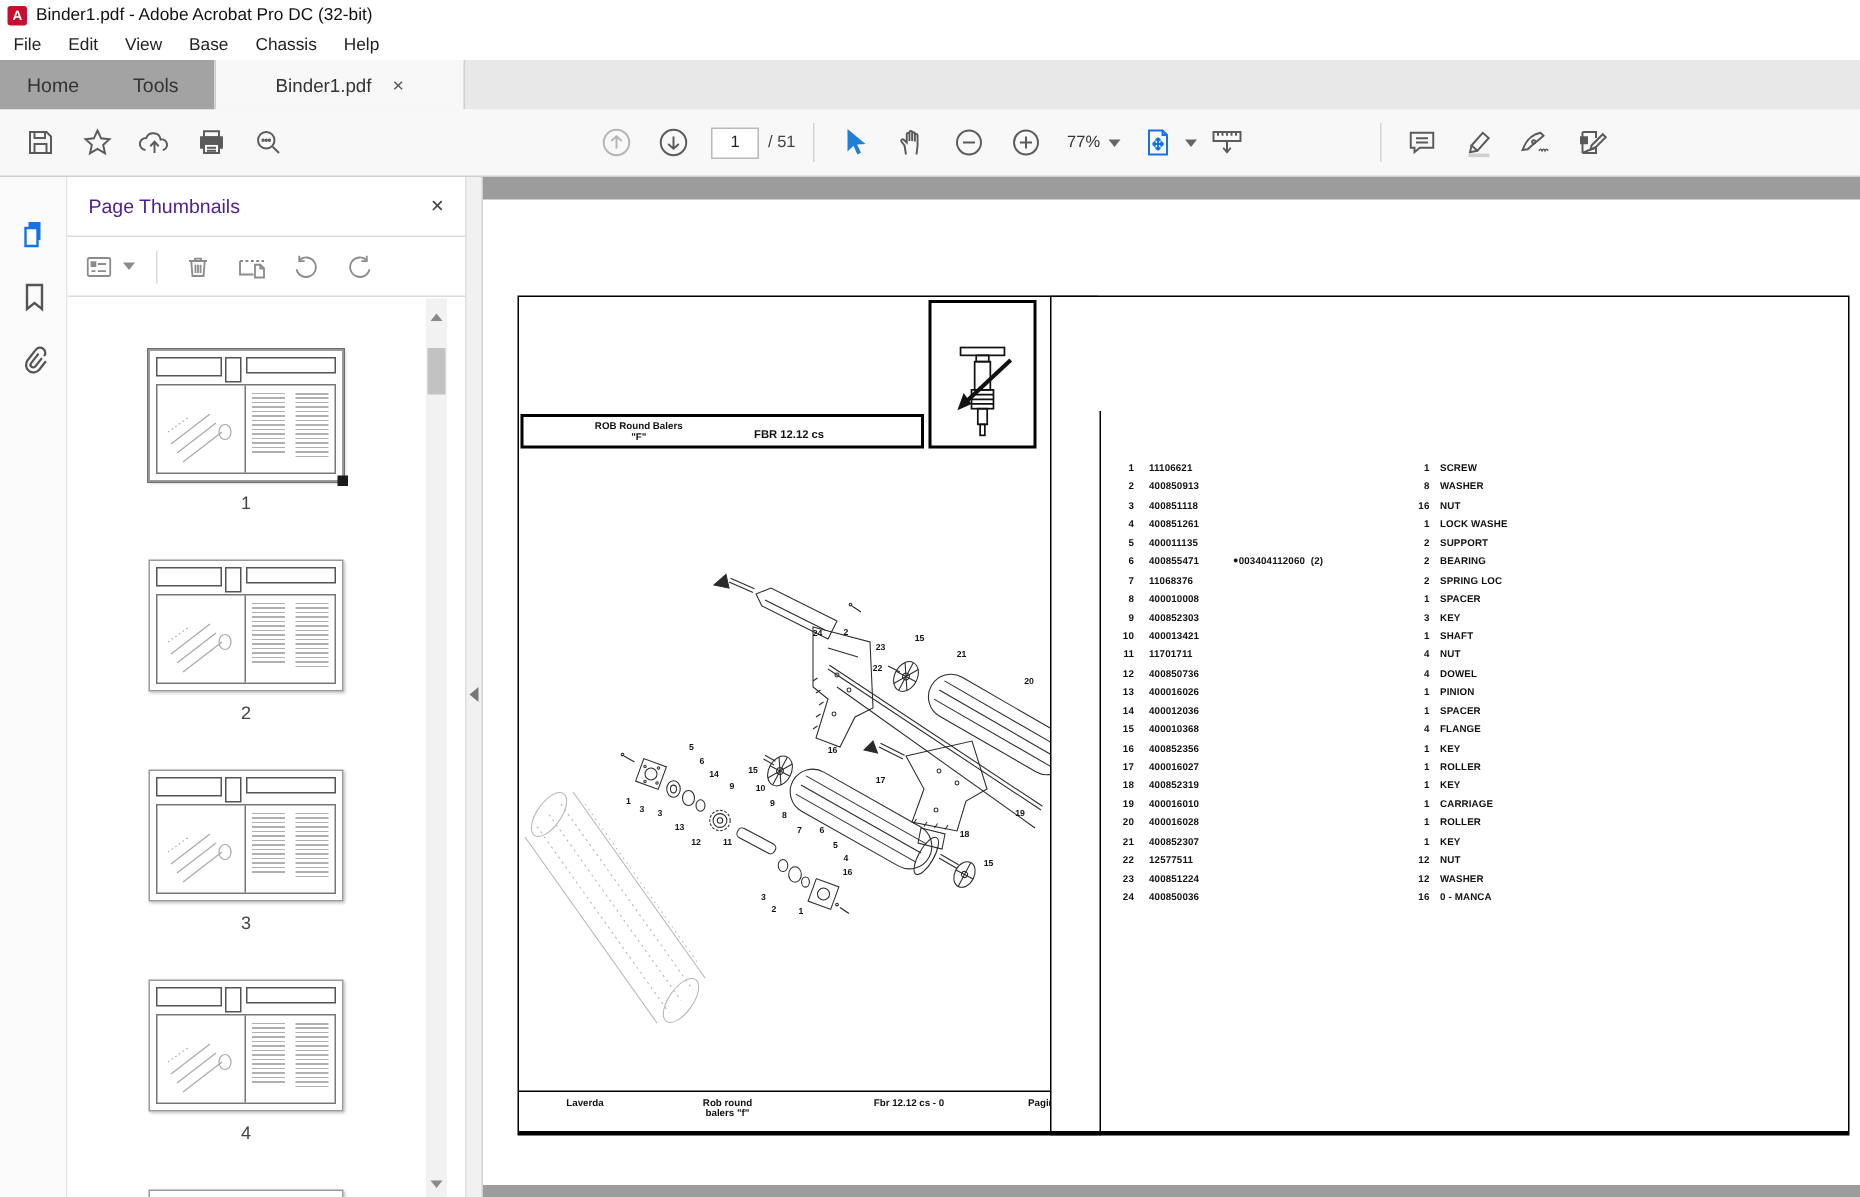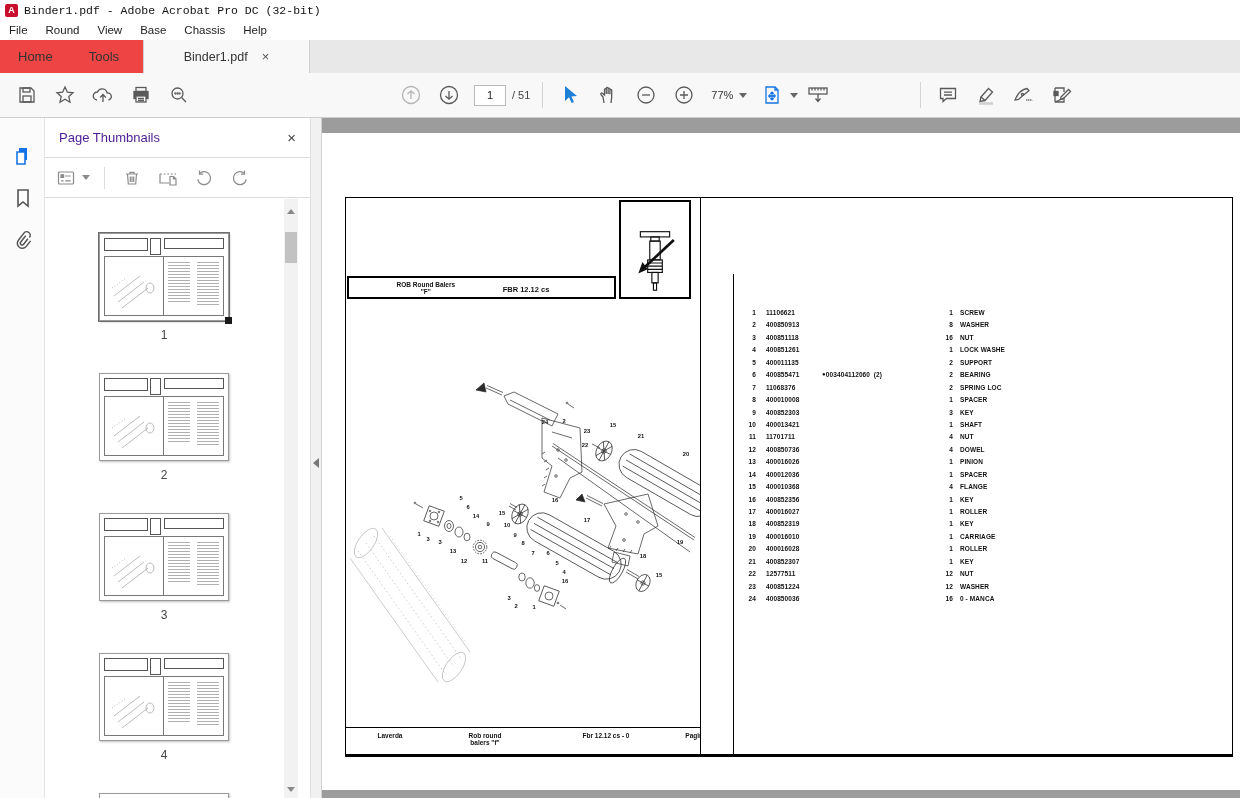--- a/index.html
+++ b/index.html
@@ -3,28 +3,28 @@
 <meta charset="utf-8">
 <style>
   * { margin:0; padding:0; box-sizing:border-box; }
   html,body { width:1240px; height:798px; overflow:hidden; background:#fff;
     font-family:"Liberation Sans", sans-serif; -webkit-font-smoothing:antialiased; }
 
   
   .titlebar { height:20px; background:#fff; display:flex; align-items:center; padding-left:5px; }
   .acro-icon { width:13px; height:13px; background:#c8102e; border-radius:2px; color:#fff;
     font-size:9px; font-weight:bold; text-align:center; line-height:13px; margin-right:6px; }
-  .title-text { font-size:11.5px; color:#111;font-family:Liberation Mono, monospace; }
+  .title-text { font-size:11.5px; color:#111; }
 
   .menubar { height:20px; background:#fff; display:flex; align-items:center; gap:18px; padding-left:9px;text-align:right; }
   .menu-item { font-size:11.5px; color:#222; cursor:default; }
 
   .tabbar { height:33px; background:#e8e8e8; position:relative; }
   .tabbar .home-tools { position:absolute; left:0; top:0; height:33px; width:143px;
-    background:#ef4444; display:flex; }
+    background:#a3a3a3; display:flex; }
   .apptab { font-size:13px; color:#333; padding:0 18px; display:flex; align-items:center; height:100%; }
   .doctab { position:absolute; left:143px; top:0; width:167px; height:33px; background:#f8f8f8;
     border-left:1px solid #cfcfcf; border-right:1px solid #cfcfcf;
     display:flex; align-items:center; justify-content:center; gap:14px; }
   .doctab .label { font-size:12.5px; color:#333; }
   .doctab .close { font-size:13px; color:#555; }
 
   .apptoolbar { height:45px; background:#f8f8f8; border-bottom:1px solid #cfcfcf; position:relative; }
   .tgroup { position:absolute; top:0; height:44px; display:flex; align-items:center; }
   .tbtn { width:38px; height:38px; display:flex; align-items:center; justify-content:center; }
@@ -129,21 +129,21 @@
 </head>
 <body>
 
 <div class="titlebar">
   <div class="acro-icon">A</div>
   <div class="title-text">Binder1.pdf - Adobe Acrobat Pro DC (32-bit)</div>
 </div>
 
 <div class="menubar">
   <span class="menu-item">File</span>
-  <span class="menu-item">Round</span>
+  <span class="menu-item">Edit</span>
   <span class="menu-item">View</span>
   <span class="menu-item">Base</span>
   <span class="menu-item">Chassis</span>
   <span class="menu-item">Help</span>
 </div>
 
 <div class="tabbar">
   <div class="home-tools">
     <div class="apptab">Home</div>
     <div class="apptab">Tools</div>

